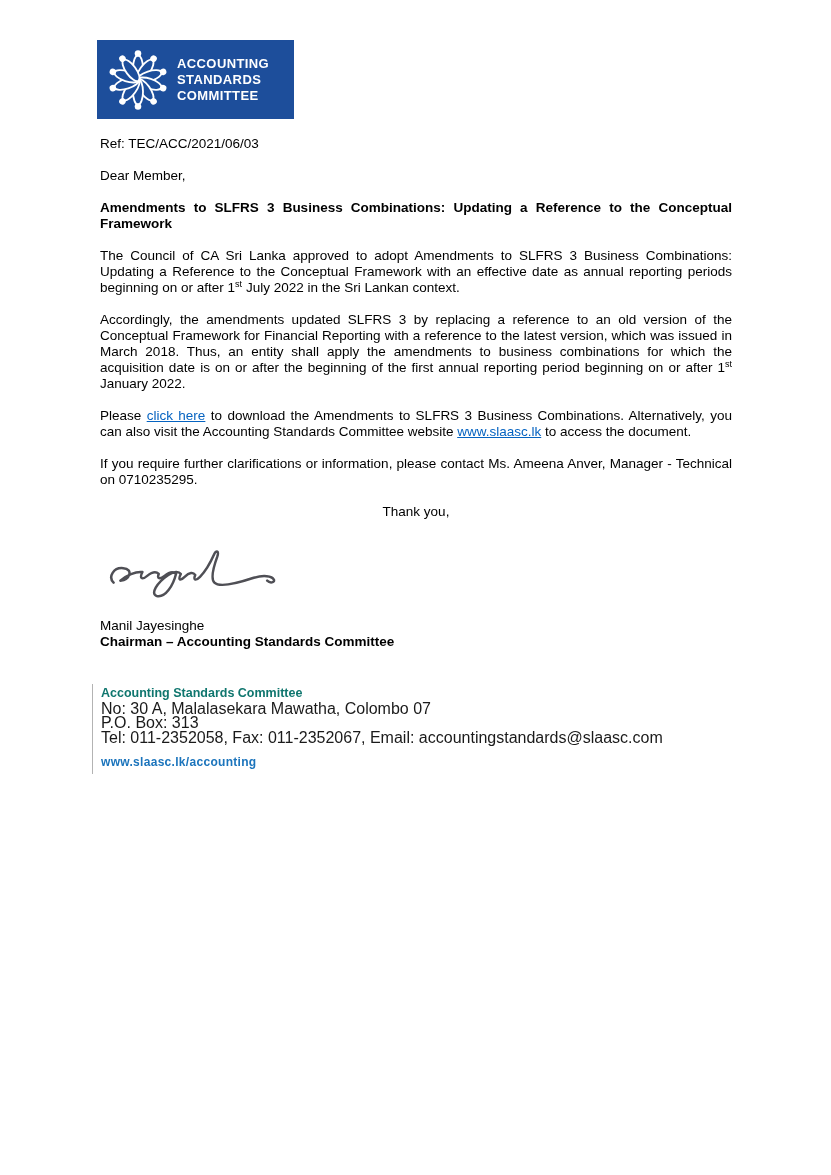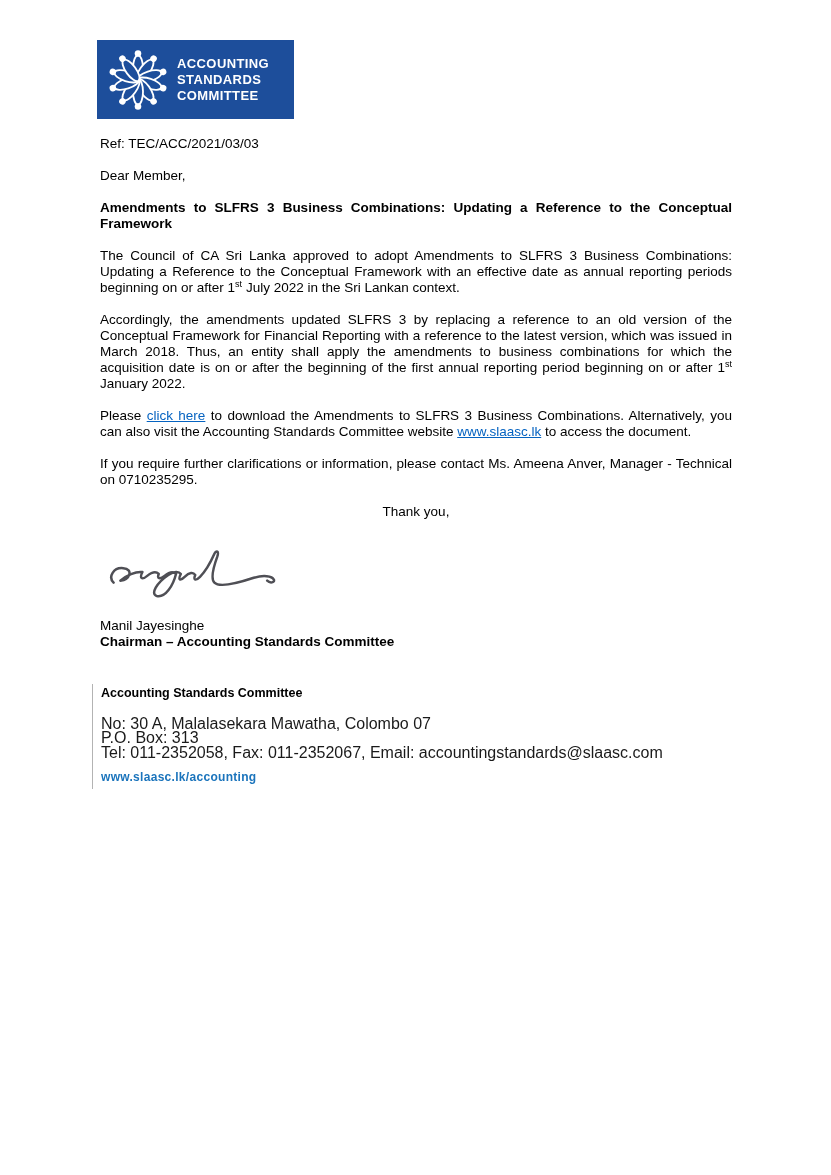--- a/index.html
+++ b/index.html
@@ -50,21 +50,21 @@
   .signer p{margin:0;}
   .signer .signer-title{font-weight:bold;}
   .signer{margin-bottom:34px;}
 
   
   .footer{
     border-left:1px solid var(--footer-rule-gray);
     margin-left:-8px;padding:2px 0 4px 8px;
   }
   .footer p{margin:0;font-size:16px;line-height:14.5px;color:#1a1a1a;}
-  .footer .footer-org{font-weight:bold;font-size:12.5px;color:#000000;margin-bottom:16px;}
+  .footer .footer-org{font-weight:bold;font-size:12.5px;color:#0f766e;margin-bottom:1px;}
   .footer-website{
     display:inline-block;margin-top:9px;
     font-weight:bold;font-size:12px;letter-spacing:.3px;
     color:var(--footer-link-blue);text-decoration:none;cursor:pointer;
   }
 </style>
 </head>
 <body>
 
 <div class="page">
@@ -101,21 +101,21 @@
         </g>
       </svg>
       <div class="logo-text">
         <div>ACCOUNTING</div>
         <div>STANDARDS</div>
         <div>COMMITTEE</div>
       </div>
     </div>
 
     
-    <p class="line">Ref: TEC/ACC/2021/03/03</p>
+    <p class="line">Ref: TEC/ACC/2021/06/03</p>
 
     
     <p class="line">Dear Member,</p>
 
     
     <p class="para subject">Amendments to SLFRS 3 Business Combinations: Updating a Reference to the Conceptual Framework</p>
 
     
     <p class="para"><span>The Council of CA Sri Lanka approved to adopt Amendments to SLFRS 3 Business Combinations: Updating a Reference to the Conceptual Framework with an effective date as annual reporting periods beginning on or after 1</span><sup>st</sup><span> July 2022 in the Sri Lankan context.</span></p>
     <p class="para"><span>Accordingly, the amendments updated SLFRS 3 by replacing a reference to an old version of the Conceptual Framework for Financial Reporting with a reference to the latest version, which was issued in March 2018. Thus, an entity shall apply the amendments to business combinations for which the acquisition date is on or after the beginning of the first annual reporting period beginning on or after 1</span><sup>st</sup><span> January 2022.</span></p>

